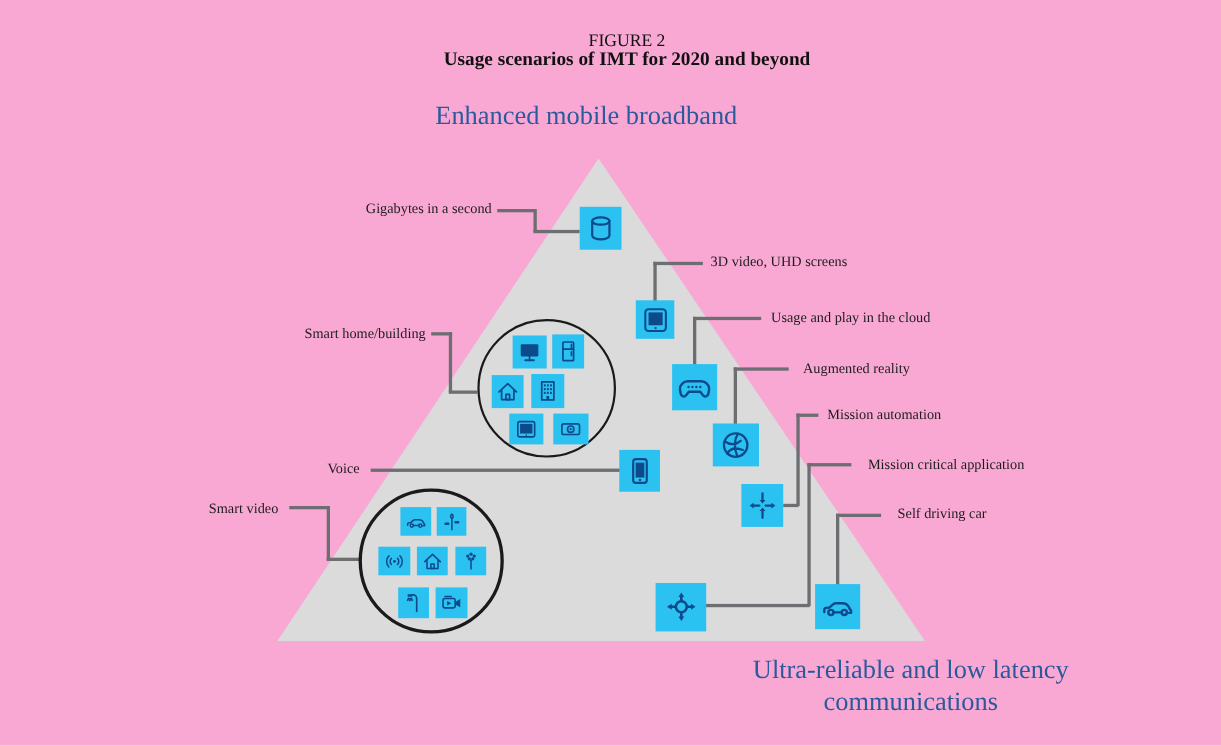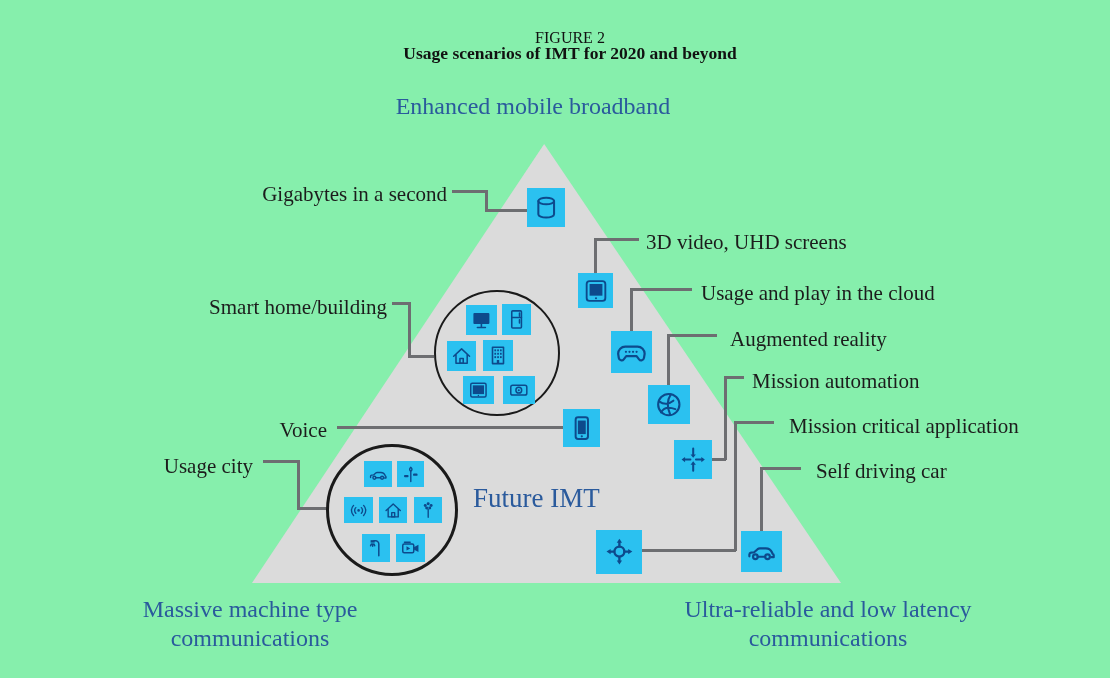--- a/index.html
+++ b/index.html
@@ -1,25 +1,25 @@
 <!DOCTYPE html>
 <html style="--icon-fill: #2bc1f0; --icon-glyph: #0d4a8c; --triangle-fill: #dbdbdb; --connector: #6d6e71; --blue-text: #2a5a9c; --black-text: #1c1c1c; --circle-outline: #1a1a1a;"><head>
 <meta charset="utf-8">
 <style>
   html,body{margin:0;padding:0;background:#fff;}
-  .stage{position:relative;width:1110px;height:678px;background:#86efac;overflow:hidden;
+  .stage{position:relative;width:1110px;height:678px;background:#f9a8d4;overflow:hidden;
          font-family:"Liberation Serif","DejaVu Serif",serif;}
   .triangle{position:absolute;left:252px;top:144px;width:589px;height:439px;
             background:var(--triangle-fill,#dbdbdb);
             clip-path:polygon(49.6% 0,100% 100%,0 100%);}
   .hdr{position:absolute;text-align:center;color:#111;}
   .cap{left:30px;width:1080px;top:29px;font-size:16px;}
   .ttl{left:30px;width:1080px;top:43px;font-size:17.5px;font-weight:bold;}
   .embb{left:0;width:1066px;top:93px;font-size:24px;color:var(--blue-text,#2a5a9c);}
-  .lbl{position:absolute;font-size:21px;color:var(--black-text,#1c1c1c);white-space:nowrap;}
+  .lbl{position:absolute;font-size:13px;color:var(--black-text,#1c1c1c);white-space:nowrap;}
   .r{text-align:right;}
   .seg{position:absolute;background:var(--connector,#6d6e71);}
   .circle{position:absolute;border-radius:50%;border:2.5px solid var(--circle-outline,#1a1a1a);box-sizing:border-box;}
   .circle.thick{border-width:3.5px;}
   .tile{position:absolute;background:var(--icon-fill,#2bc1f0);display:flex;align-items:center;justify-content:center;}
   .tile svg{width:80%;height:80%;stroke:var(--icon-glyph,#0d4a8c);fill:none;
             stroke-width:1.6;stroke-linecap:round;stroke-linejoin:round;}
   .tile svg .fill{fill:var(--icon-glyph,#0d4a8c);stroke:none;}
   .future{position:absolute;left:473px;top:483px;font-size:27px;color:var(--blue-text,#2a5a9c);white-space:nowrap;}
   .corner{position:absolute;top:595px;text-align:center;font-size:24px;line-height:1.22;color:var(--blue-text,#2a5a9c);}
@@ -238,19 +238,17 @@
 
   <div class="lbl r" style="left:245px;top:182px;width:202px">Gigabytes in a second</div>
   <div class="lbl" style="left:646px;top:230px">3D video, UHD screens</div>
   <div class="lbl" style="left:701px;top:281px">Usage and play in the cloud</div>
   <div class="lbl" style="left:730px;top:327px">Augmented reality</div>
   <div class="lbl" style="left:752px;top:369px">Mission automation</div>
   <div class="lbl" style="left:789px;top:414px">Mission critical application</div>
   <div class="lbl" style="left:816px;top:459px">Self driving car</div>
   <div class="lbl r" style="left:230px;top:418px;width:97px">Voice</div>
   <div class="lbl r" style="left:190px;top:295px;width:197px">Smart home/building</div>
-  <div class="lbl r" style="left:140px;top:454px;width:113px">Usage city</div>
-
-  <div class="future">Future IMT</div>
-  <div class="corner mmtc">Massive machine type communications</div>
+  <div class="lbl r" style="left:140px;top:454px;width:113px">Smart video</div>
+
   <div class="corner urllc">Ultra-reliable and low latency communications</div>
 
 </div>
 
 </body></html>

